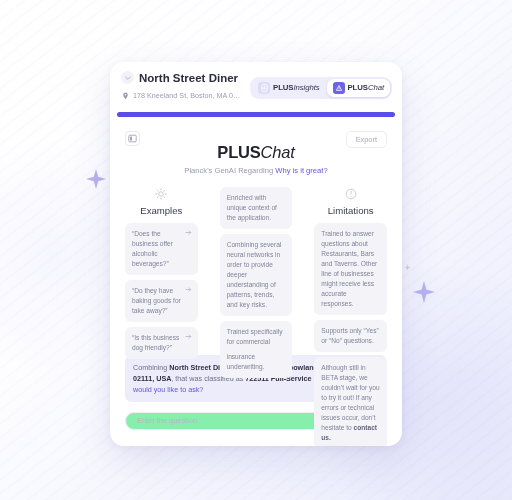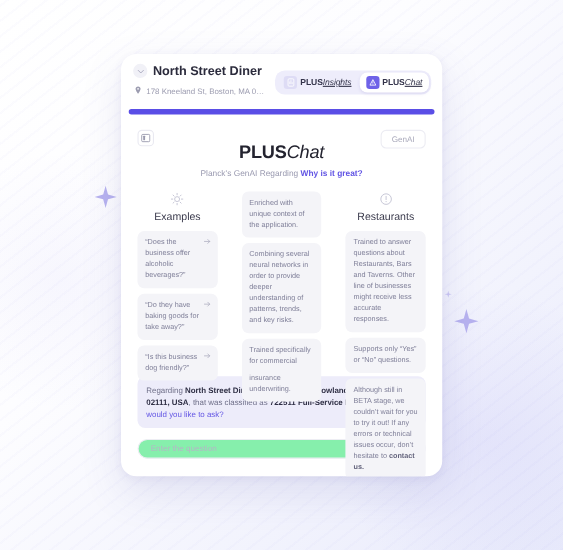--- a/index.html
+++ b/index.html
@@ -54,21 +54,21 @@
     color: #b7b2ef;
     line-height: 1;
     user-select: none;
   }
   .sparkle svg { display: block; }
 
   
   #window-card {
     position: absolute;
     left: 110px;
-    top: 49px;
+    top: 62px;
     width: 292px;
     height: 384px;
     background: #ffffff;
     border-radius: 14px;
     box-shadow: 0 14px 38px rgba(80, 74, 160, 0.13),
                 0 2px 8px rgba(80, 74, 160, 0.07);
     overflow: hidden;
     display: flex;
     flex-direction: column;
   }
@@ -122,21 +122,21 @@
   }
   .prod-tab {
     display: flex; align-items: center; gap: 3px;
     padding: 3px 6px;
     border-radius: 7px;
     white-space: nowrap;
   }
   .prod-tab.active { background: #ffffff; box-shadow: 0 1px 3px rgba(70,60,160,.14); }
   .prod-label { font-size: 7.8px; color: #33334a; letter-spacing: -.1px; }
   .prod-label b { font-weight: bold; }
-  .prod-label i { font-style: italic; font-weight: normal; text-decoration: underline; }
+  .prod-label i { font-style: italic; font-weight: normal; }
   .prod-ico {
     width: 12px; height: 12px;
     border-radius: 3px;
     display: flex; align-items: center; justify-content: center;
     flex: 0 0 auto;
   }
   .prod-ico.dim { background: #dedcf5; }
   .prod-ico.bright { background: #6e62e8; }
 
   
@@ -193,21 +193,21 @@
   }
   #brand-title b { font-weight: bold; }
   #brand-title i { font-style: italic; font-weight: normal; }
   #brand-sub {
     margin-top: 4px;
     font-size: 7.6px;
     color: #9a9ab0;
   }
   #brand-sub a {
     color: #6255e4;
-    font-weight: bold;
+    font-weight: normal;
     text-decoration: none;
   }
 
   
   #columns {
     display: flex;
     gap: 22px;
     margin-top: 12px;
     flex: 1 1 auto;
     min-height: 0;
@@ -361,21 +361,21 @@
 
   <div id="chat-panel">
 
     <div id="panel-toolbar">
       <div id="panel-toggle-btn">
         <svg width="9" height="9" viewBox="0 0 12 12">
             <rect x="1.1" y="1.6" width="9.8" height="8.8" rx="1.3" fill="none" stroke="#9a9aae" stroke-width="1.1"></rect>
             <rect x="2.9" y="3.3" width="2.3" height="5.4" rx=".5" fill="#9a9aae"></rect>
           </svg>
       </div>
-      <div id="export-btn">GenAI</div>
+      <div id="export-btn">Export</div>
     </div>
 
     <div id="brand-block">
       <div id="brand-title"><b>PLUS</b><i>Chat</i></div>
       <div id="brand-sub"><span>Planck's GenAI Regarding</span> <a href="#">Why is it great?</a></div>
     </div>
 
     <div id="columns">
 
       <div class="column">
@@ -433,39 +433,39 @@
 
       <div class="column">
         <div class="col-head">
           <div class="col-icon">
             <svg width="12" height="12" viewBox="0 0 16 16">
                 <circle cx="8" cy="8" r="6.4" fill="none" stroke="currentColor" stroke-width="1.2"></circle>
                 <path d="M8 4.6v4" stroke="currentColor" stroke-width="1.2" stroke-linecap="round"></path>
                 <circle cx="8" cy="11" r=".75" fill="currentColor"></circle>
               </svg>
           </div>
-          <div class="col-title">Restaurants</div>
+          <div class="col-title">Limitations</div>
         </div>
         <div class="col-cards">
           <div class="card">
             <span>Trained to answer questions about Restaurants, Bars and Taverns. Other line of businesses might receive less accurate responses.</span>
           </div>
           <div class="card">
             <span>Supports only “Yes” or “No” questions.</span>
           </div>
           <div class="card">
             <span>Although still in BETA stage, we couldn’t wait for you to try it out! If any errors or technical issues occur, don’t hesitate to </span><b>contact us.</b>
           </div>
         </div>
       </div>
 
     </div>
 
     <div id="reply-bubble">
-      <span>Regarding </span><b>North Street Diner</b><span>, located in </span><b>178 Elbowland St, Boston, MA 02111, USA</b><span>, that was classified as </span><b>722511 Full-Service Restaurants</b><span>, </span><span class="ask">what would you like to ask?</span>
+      <span>Combining </span><b>North Street Diner</b><span>, located in </span><b>178 Elbowland St, Boston, MA 02111, USA</b><span>, that was classified as </span><b>722511 Full-Service Restaurants</b><span>, </span><span class="ask">what would you like to ask?</span>
     </div>
 
     <div id="input-row">
       <input id="question-input" type="text" placeholder="Enter the question" style="">
       <div id="send-btn">
         <svg width="9" height="9" viewBox="0 0 12 12">
             <path d="M2.2 6h6M5.6 3.1L8.6 6l-3 2.9" fill="none" stroke="#ffffff" stroke-width="1.4" stroke-linecap="round" stroke-linejoin="round"></path>
           </svg>
       </div>
     </div>

